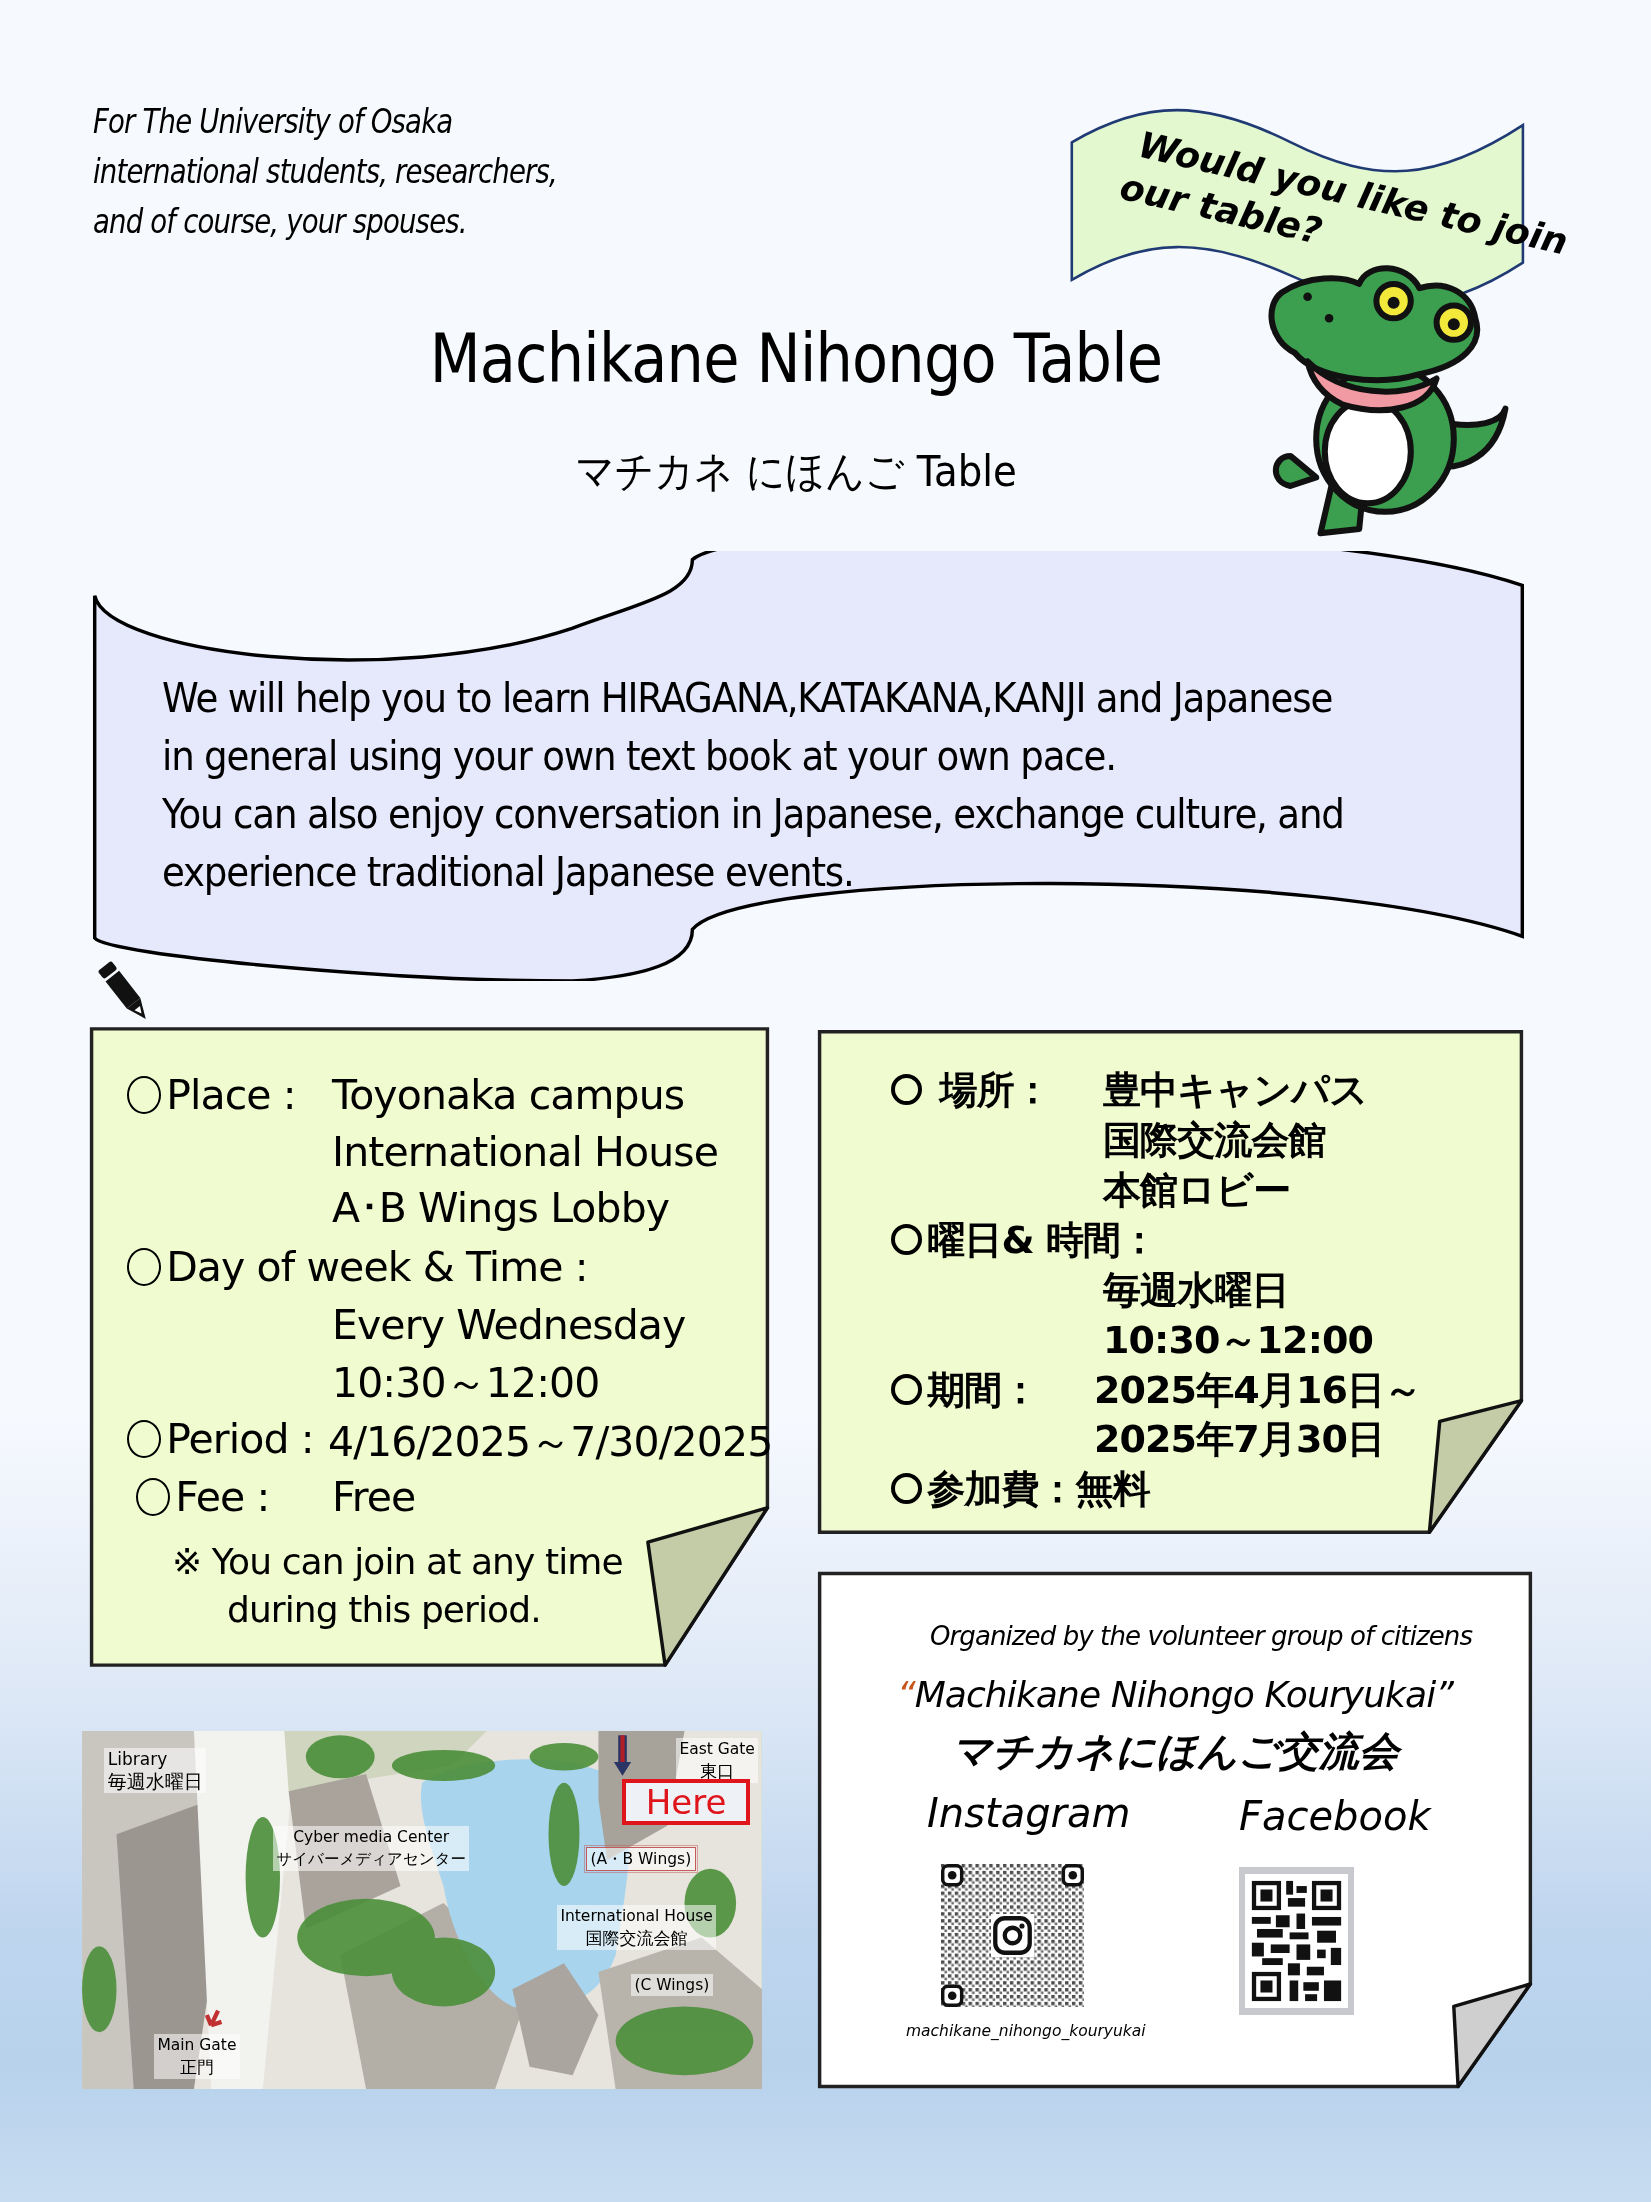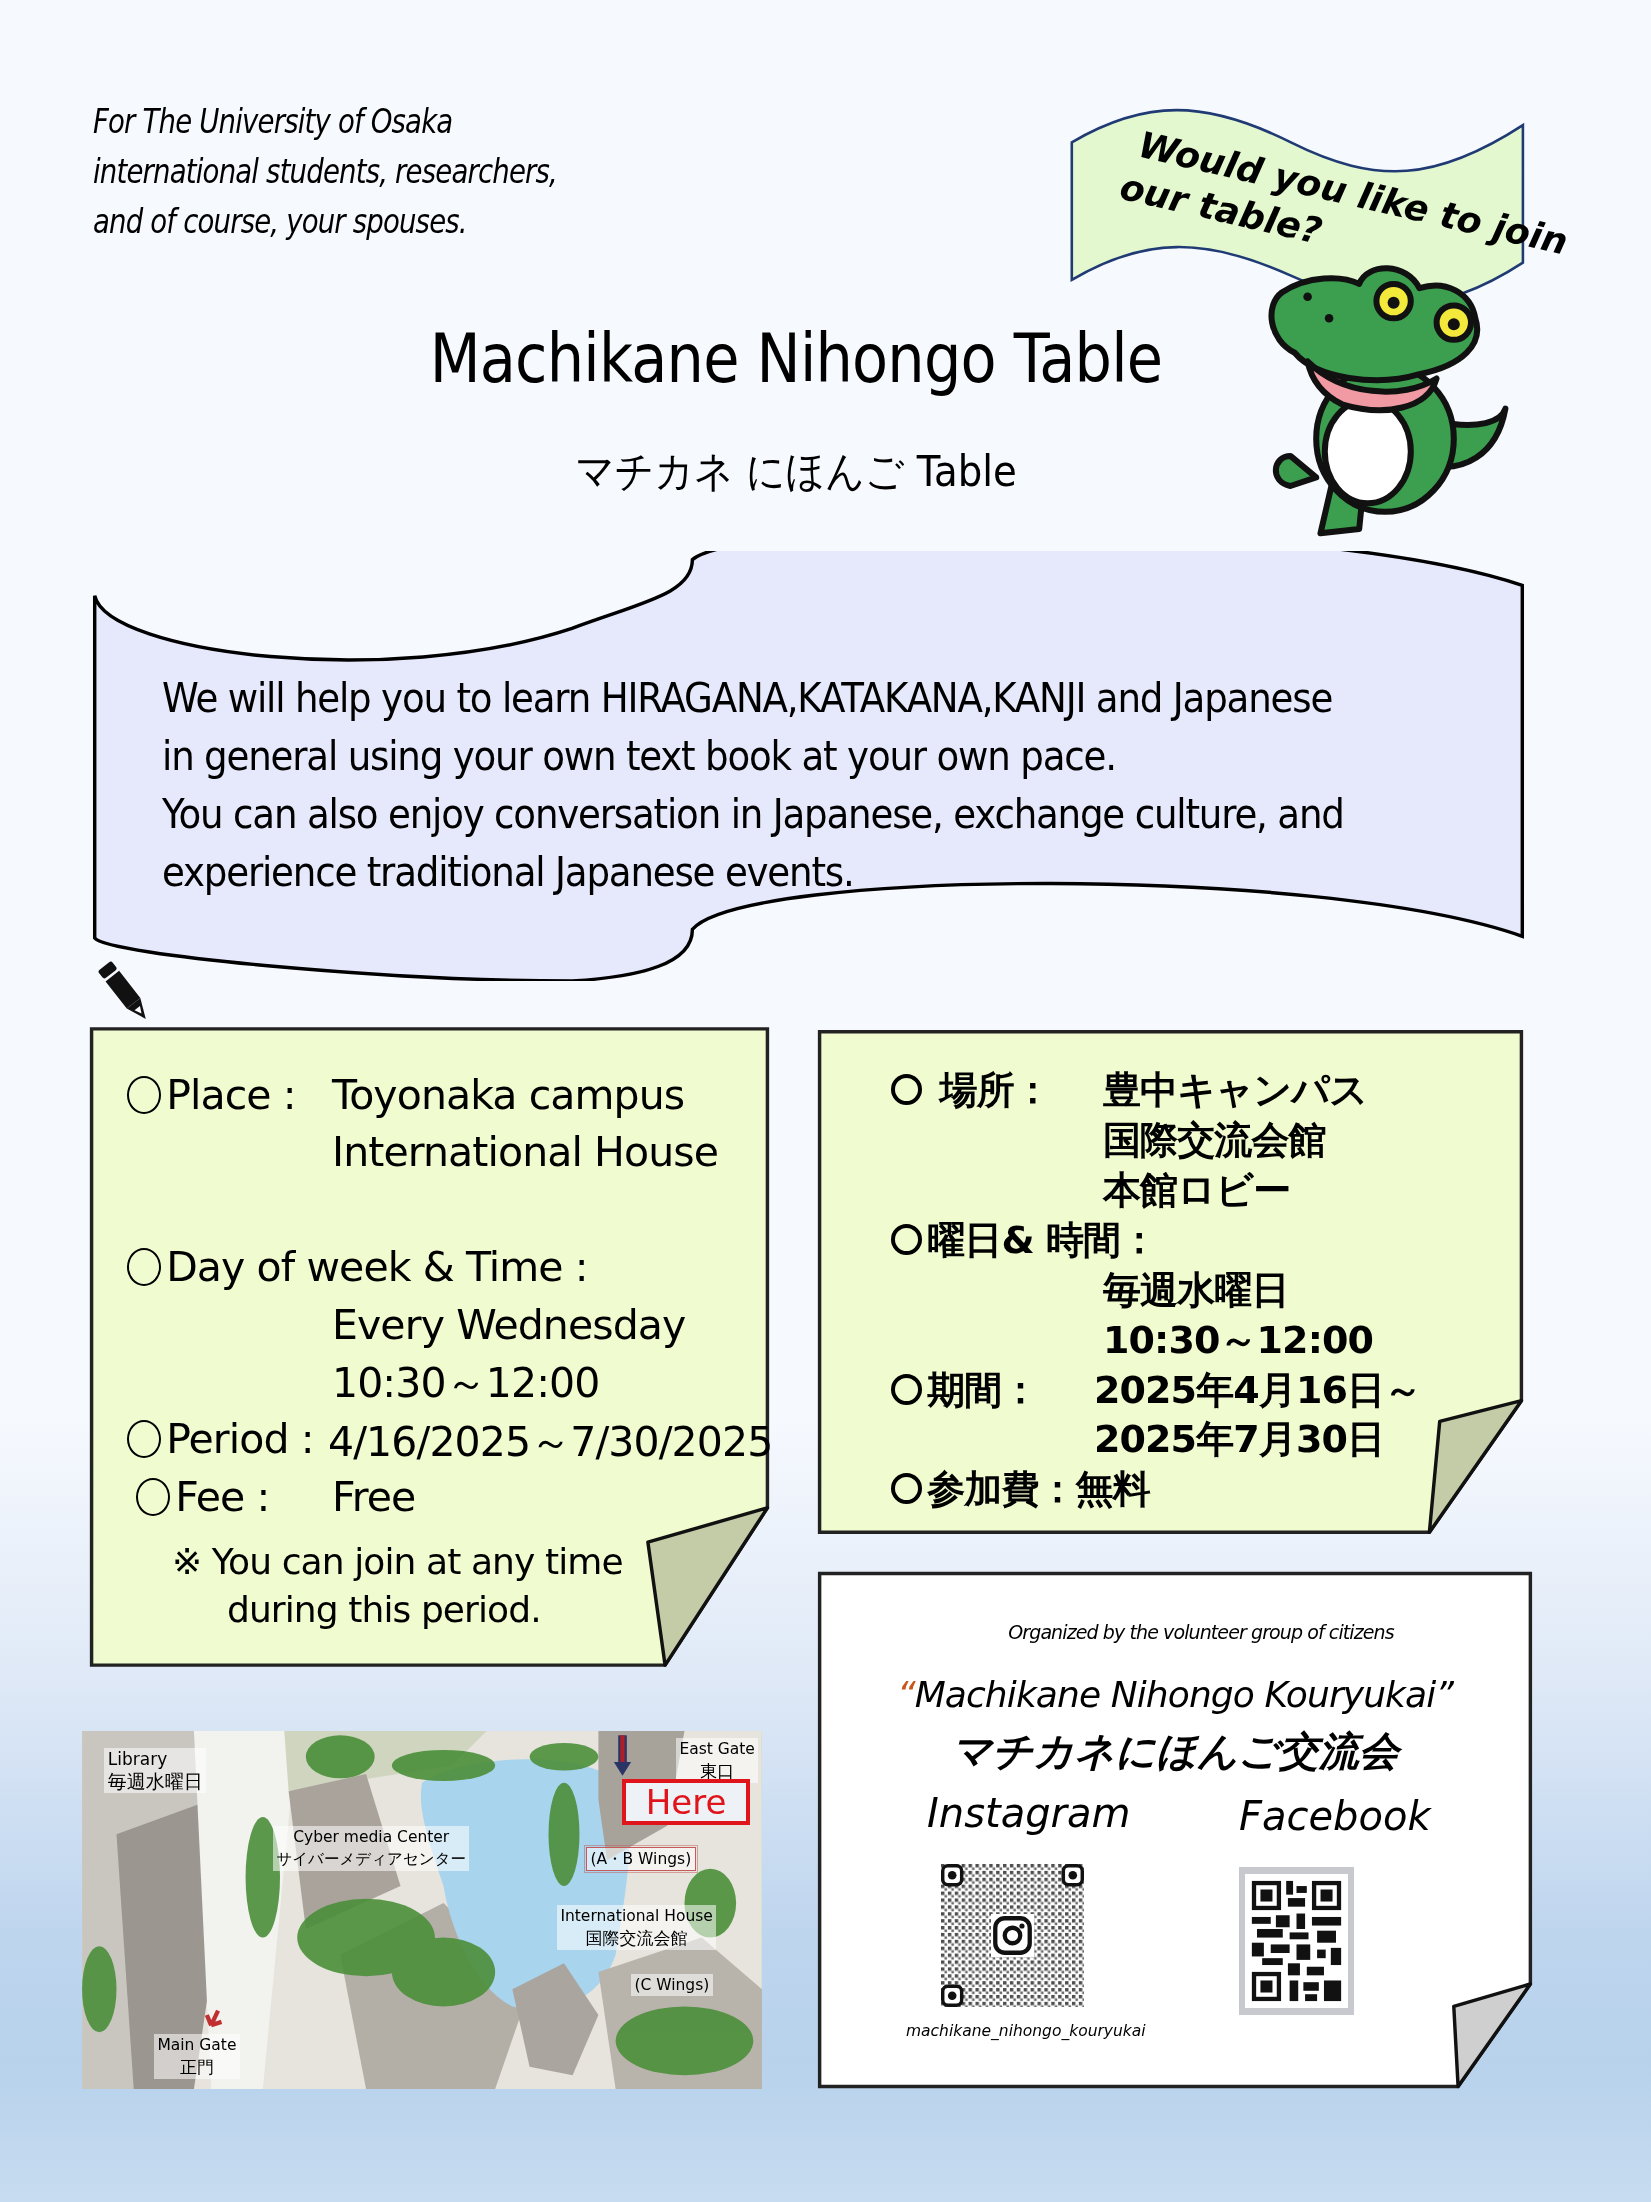--- a/index.html
+++ b/index.html
@@ -103,20 +103,21 @@
 <div class="note note-en">
   <svg width="681" height="642" viewBox="0 0 792 746">
     <path d="M3,3 L789,3 L789,560 L670,743 L3,743 Z" fill="#f0fbcf" stroke="#222" stroke-width="4"></path>
     <path d="M789,560 L650,600 L670,743 Z" fill="#c4cba7" stroke="#111" stroke-width="4" stroke-linejoin="round"></path>
   </svg>
   <div class="row" style="left:38px; top:45px;">
     <span class="circ"></span><span>Place :</span>
   </div>
   <div class="row" style="left:243px; top:45px;">Toyonaka campus</div>
   <div class="row" style="left:243px; top:102px;">International House</div>
+  <div class="row" style="left:243px; top:158px;">A･B Wings Lobby</div>
   <div class="row" style="left:38px; top:217px;">
     <span class="circ"></span><span>Day of week &amp; Time :</span>
   </div>
   <div class="row" style="left:243px; top:275px;">Every Wednesday</div>
   <div class="row" style="left:243px; top:330px;">10:30～12:00</div>
   <div class="row" style="left:38px; top:389px;">
     <span class="circ"></span><span>Period :</span>
   </div>
   <div class="row" style="left:239px; top:389px;">4/16/2025～7/30/2025</div>
   <div class="row" style="left:47px; top:447px;">
@@ -151,21 +152,21 @@
   <div class="row" style="left:74px; top:435px;">
     <span class="circ"></span><span>参加費：</span><span>無料</span>
   </div>
 </div>
 
 <div class="note note-org">
   <svg width="716" height="518" viewBox="0 0 832 602">
     <path d="M3,3 L829,3 L829,480 L745,599 L3,599 Z" fill="#ffffff" stroke="#222" stroke-width="4"></path>
     <path d="M829,480 L740,506 L745,599 Z" fill="#cfcfcf" stroke="#111" stroke-width="4" stroke-linejoin="round"></path>
   </svg>
-  <div class="org-line" style="top:50px; font-size:19px; letter-spacing:-0.9px; left:26px;font-style:italic;">Organized by the volunteer group of citizens</div>
+  <div class="org-line" style="top:50px; font-size:26px; letter-spacing:-0.9px; left:26px;font-style:italic;">Organized by the volunteer group of citizens</div>
   <div class="org-line" style="top:103px; font-size:36px; letter-spacing:-0.9px;">
     <span class="qopen">“</span><span>Machikane Nihongo Kouryukai</span><span>”</span>
   </div>
   <div class="org-line" style="top:153px; font-size:40px; font-weight:bold;">マチカネにほんご交流会</div>
 
   <div class="qr-label" style="left:110px; top:219px;">Instagram</div>
   <div class="qr-label" style="left:422px; top:222px;">Facebook</div>
 
   <svg class="qr" style="left:124px; top:293px;" width="143" height="143" viewBox="0 0 166 166">
     <defs>

